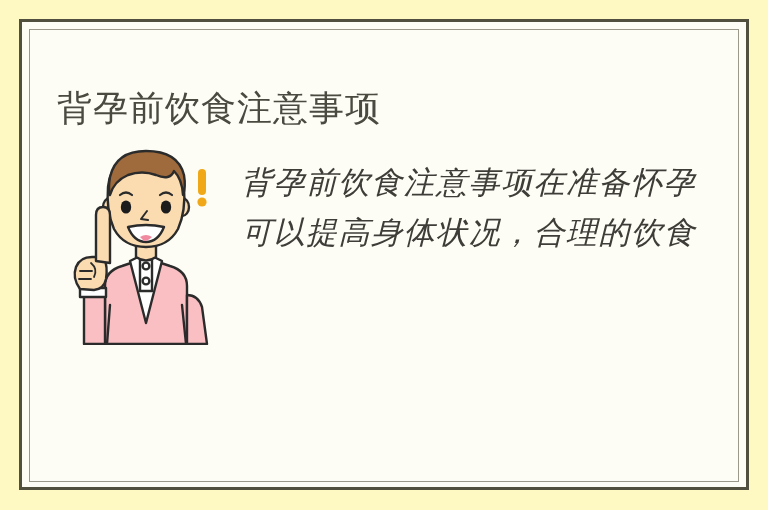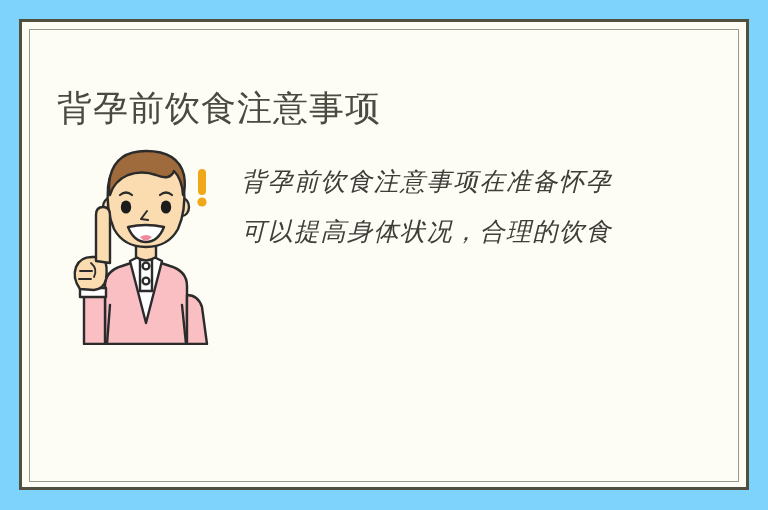--- a/index.html
+++ b/index.html
@@ -12,21 +12,21 @@
     height: 510px;
     overflow: hidden;
     background: #fcfcf4;
     font-family: "Liberation Sans", "DejaVu Sans", sans-serif;
   }
 
   #page {
     position: relative;
     width: 768px;
     height: 510px;
-    background: #7dd3fc;
+    background: #fef9c3;
   }
 
   
   .frame-outer {
     position: absolute;
     left: 19px;
     top: 19px;
     width: 730px;
     height: 471px;
     border: 3px solid #51503f;
@@ -78,21 +78,21 @@
     margin-left: 10px;
   }
   .illustration svg { display: block; }
 
   
   .body-text {
     flex: 1 1 auto;
     margin-left: 8px;
     margin-top: 12px;
     color: #3e3d37;
-    font-size: 25px;
+    font-size: 31px;
     line-height: 50px;
     letter-spacing: 1.5px;
     font-family: "DejaVu Serif", "Liberation Serif", serif;
     font-style: italic;
     font-weight: 400;
     text-align: left;
     width: 430px;
   }
   .body-text p {
     margin: 0;

